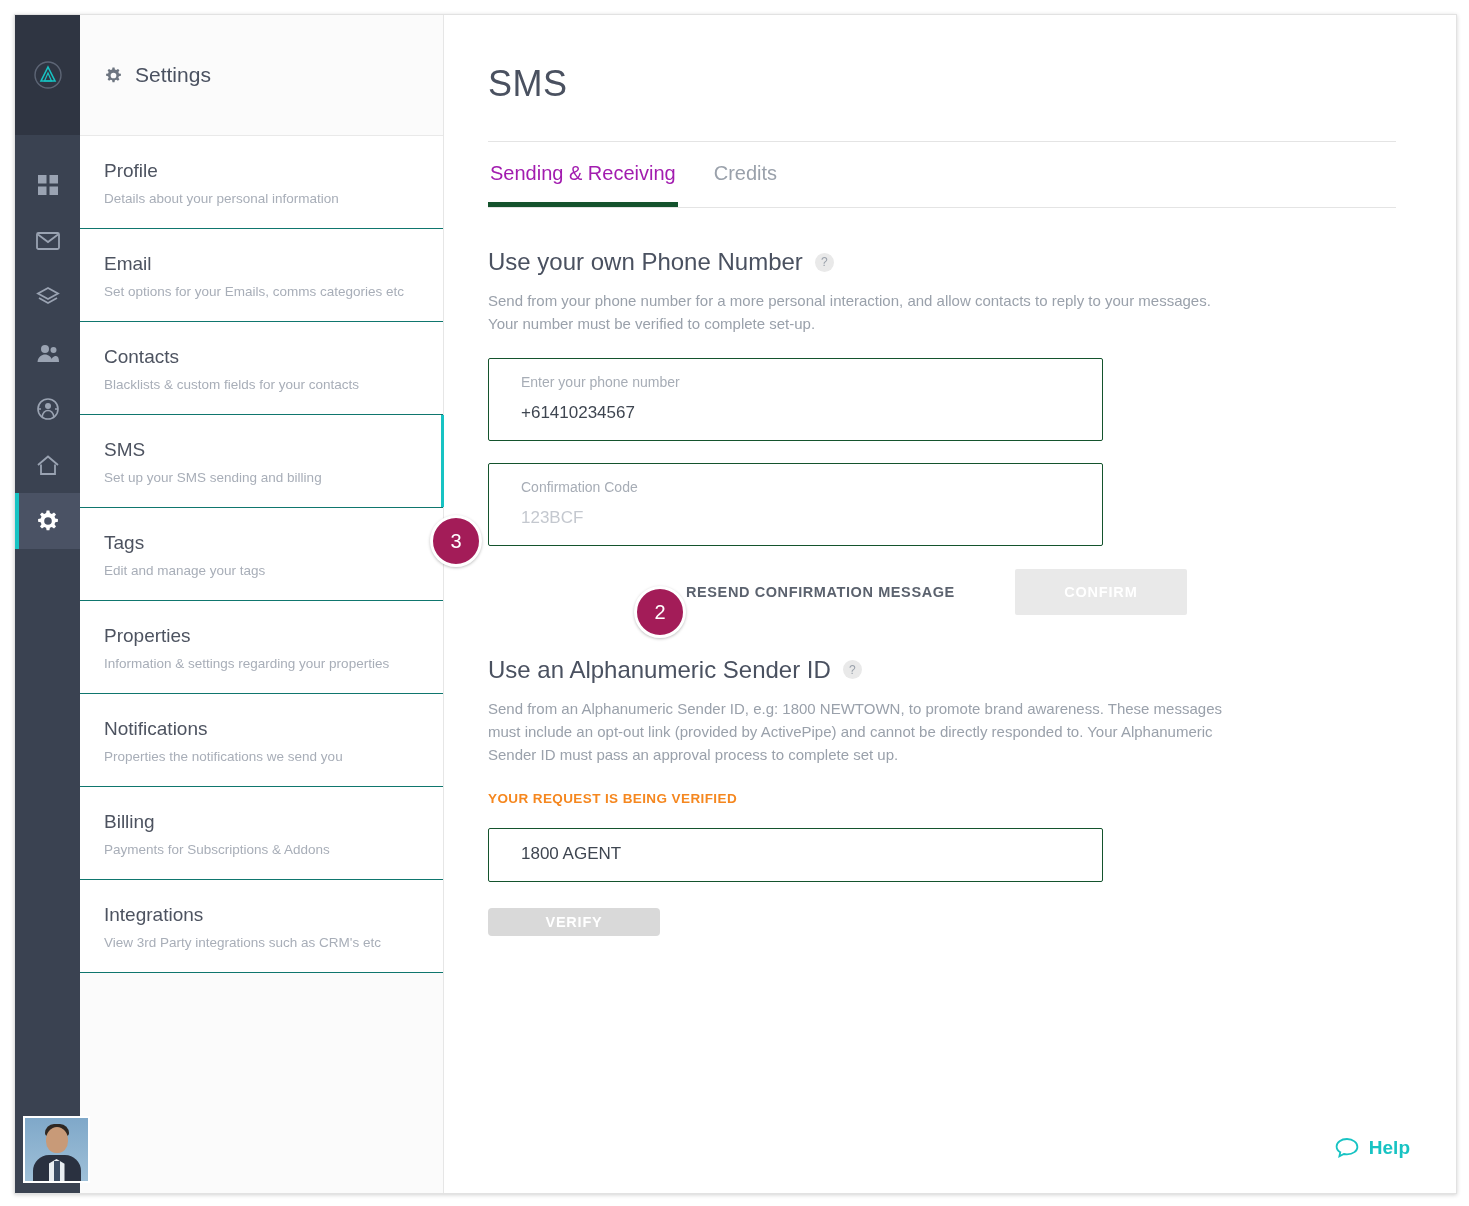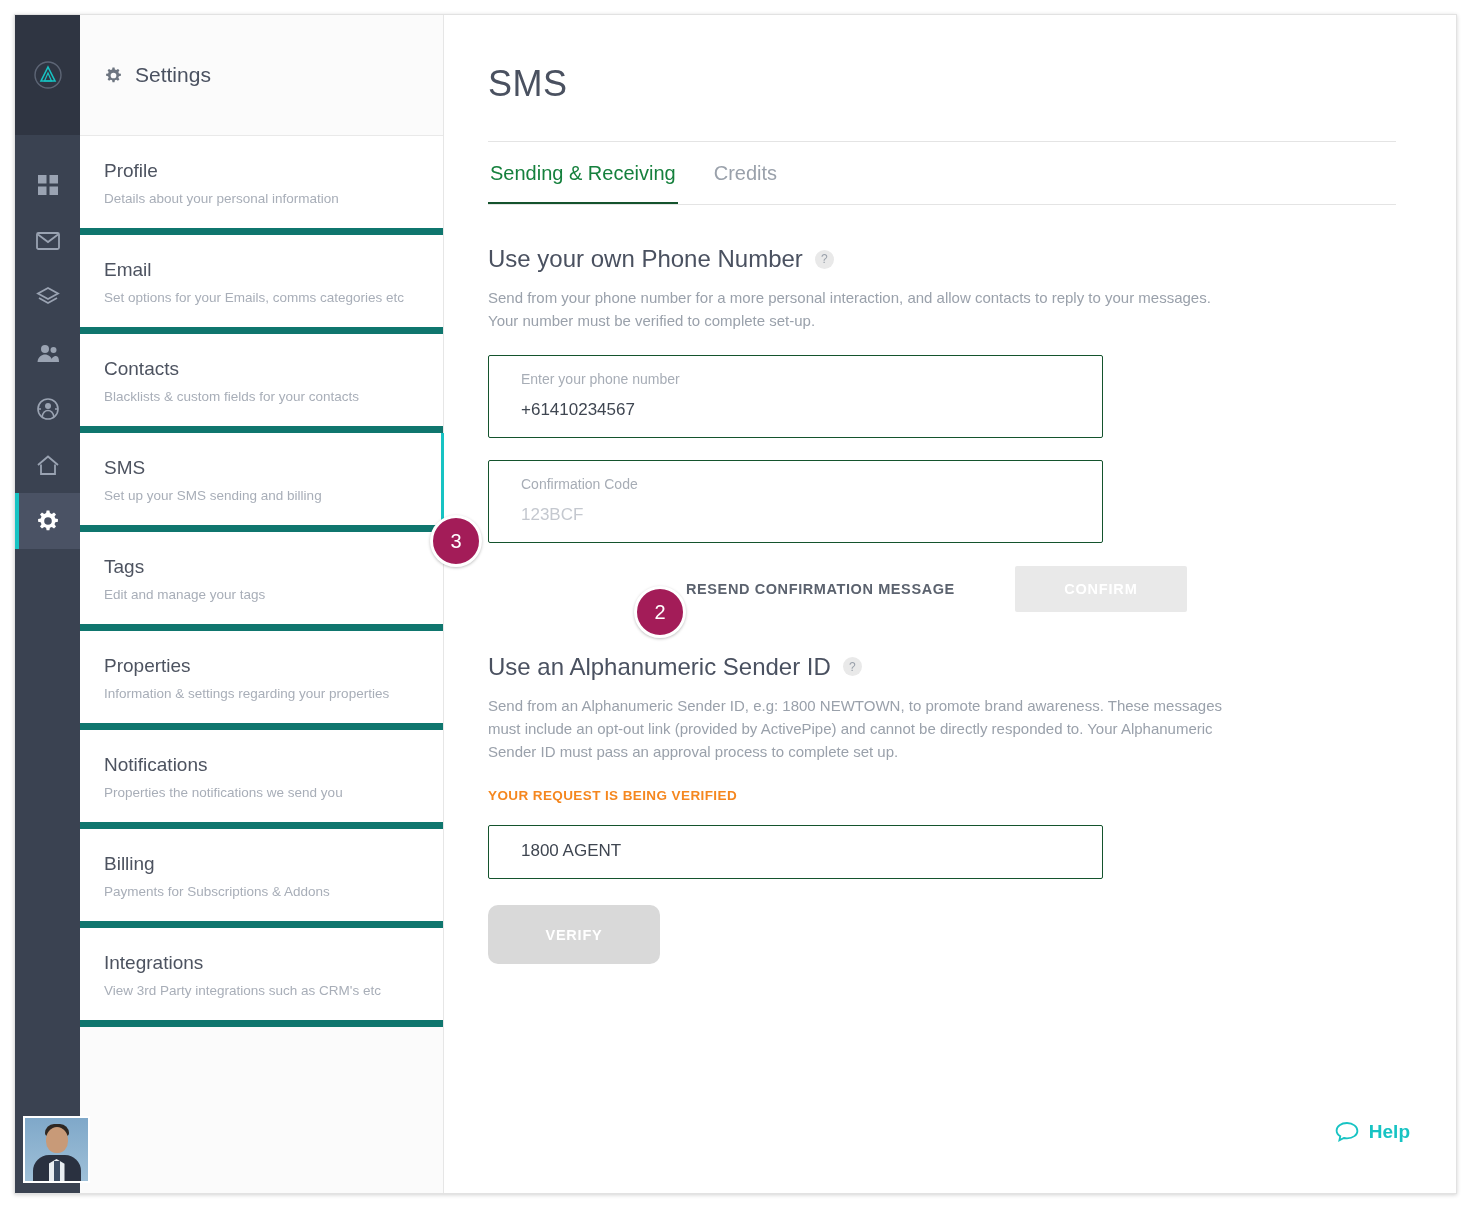--- a/index.html
+++ b/index.html
@@ -165,21 +165,21 @@
     font-size: 21px;
     color: #4a5160;
   }
   .nav-list {
     background: #ffffff;
     border-top: 1px solid #e9e9e9;
   }
   .nav-item {
     position: relative;
     padding: 24px 24px 22px 24px;
-    border-bottom: 7px solid #0f766e;
+    border-bottom: 1px solid #0f766e;
     cursor: pointer;
     background: #ffffff;
   }
   .nav-item .label {
     font-size: 19px;
     color: #4d5360;
     margin-bottom: 9px;
   }
   .nav-item .desc {
     font-size: 13.5px;
@@ -223,22 +223,22 @@
     gap: 34px;
     border-bottom: 1px solid #e4e4e4;
   }
   .tab {
     font-size: 20px;
     color: #9aa1ab;
     padding: 20px 2px 17px 2px;
     cursor: pointer;
   }
   .tab.active {
-    color: #15803d;
-    border-bottom: 2px solid #14532d;
+    color: #a21caf;
+    border-bottom: 5px solid #14532d;
   }
   .section-head {
     display: flex;
     align-items: center;
     margin-top: 40px;
   }
   .section-head .h {
     font-size: 24px;
     color: #4a5160;
   }
@@ -317,31 +317,31 @@
   .status-note {
     margin-top: 25px;
     font-size: 13.5px;
     font-weight: bold;
     letter-spacing: 0.4px;
     color: #f5871f;
   }
   .btn-verify {
     margin-top: 26px;
     width: 172px;
-    height: 59px;
+    height: 28px;
     background: #d9d9d9;
     color: #ffffff;
     font-size: 14.5px;
     font-weight: bold;
     letter-spacing: 0.8px;
     display: flex;
     align-items: center;
     justify-content: center;
     border: none;
-    border-radius: 10px;
+    border-radius: 4px;
     cursor: default;
   }
 
   
   .bubble {
     position: absolute;
     width: 46px;
     height: 46px;
     border-radius: 50%;
     background: #a31c58;
@@ -354,21 +354,21 @@
     box-shadow: 0 1px 3px rgba(0,0,0,0.25);
     z-index: 5;
   }
   #bubble-3 { left: 415px; top: 500px; }
   #bubble-2 { left: 619px; top: 571px; }
 
   
   .help-widget {
     position: absolute;
     right: 46px;
-    bottom: 50px;
+    bottom: 34px;
     display: flex;
     align-items: center;
     color: #17c3c3;
     font-size: 19px;
     font-weight: bold;
     cursor: pointer;
     margin-top: 8px;
   }
   .help-widget .chat {
     margin-right: 10px;

